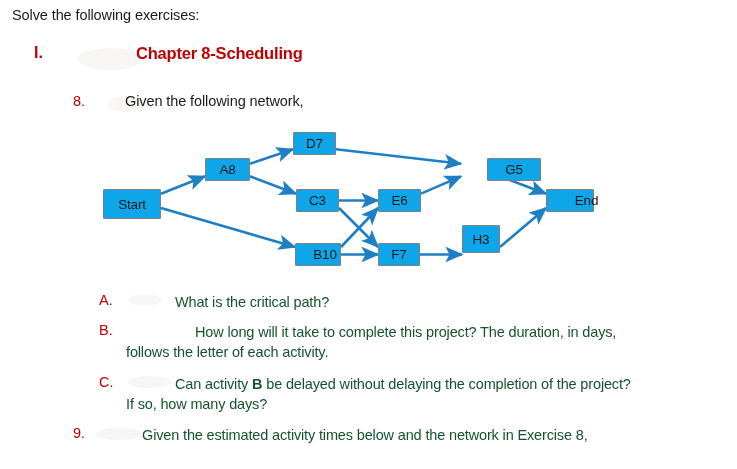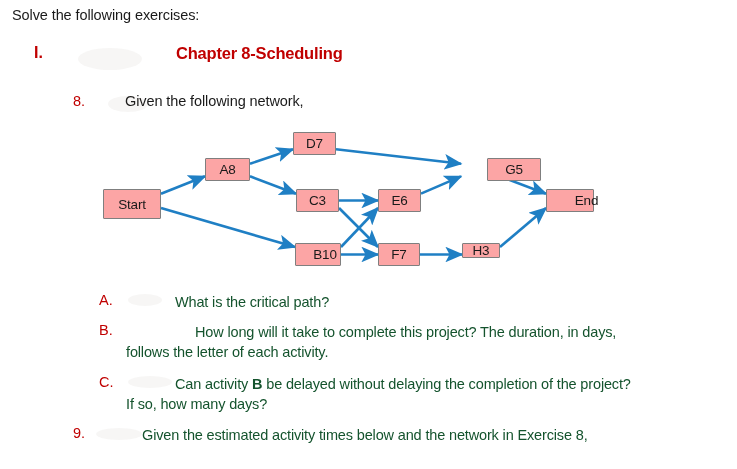--- a/index.html
+++ b/index.html
@@ -44,21 +44,20 @@
     color: #c00000;
   }
   #section-title {
     position: absolute;
     left: 136px;
     top: 0;
     font-size: 16.5px;
     font-weight: bold;
     color: #c00000;
     letter-spacing: -0.2px;
-    margin-left: 40px;
   }
 
   
   #ex8-row { left: 0; top: 93px; width: 737px; }
   #ex8-marker {
     position: absolute;
     left: 73px;
     top: 0;
     font-size: 14.5px;
     color: #c00000;
@@ -80,21 +79,21 @@
     height: 155px;
   }
   #network-svg {
     position: absolute;
     left: 0;
     top: 0;
   }
   .node-box {
     position: absolute;
     box-sizing: border-box;
-    background: #fca5a5;
+    background: #0ea5e9;
     border: 1.4px solid #7f7f7f;
     border-radius: 1px;
     display: flex;
     align-items: center;
     justify-content: center;
     font-size: 13.5px;
     color: #1a1a1a;
     letter-spacing: -0.2px;
     z-index: 3;
   }
@@ -175,21 +174,21 @@
   </svg>
   <div id="nodes-layer">
       <div class="node-box" style="left: 8px; top: 64px; width: 58px; height: 30px;">Start</div>
       <div class="node-box" style="left: 110px; top: 33px; width: 45px; height: 23px;">A8</div>
       <div class="node-box" style="left: 198px; top: 7px; width: 43px; height: 23px;">D7</div>
       <div class="node-box" style="left: 201px; top: 64px; width: 43px; height: 23px;">C3</div>
       <div class="node-box" style="left: 200px; top: 118px; width: 46px; height: 23px; padding-left: 14px;">B10</div>
       <div class="node-box" style="left: 283px; top: 64px; width: 43px; height: 23px;">E6</div>
       <div class="node-box" style="left: 283px; top: 118px; width: 42px; height: 23px;">F7</div>
       <div class="node-box" style="left: 366px; top: 33px; width: 54px; height: 23px; margin-left: 26px;">G5</div>
-      <div class="node-box" style="left: 367px; top: 118px; width: 38px; height: 15px;">H3</div>
+      <div class="node-box" style="left: 367px; top: 100px; width: 38px; height: 28px;">H3</div>
       <div class="node-box" style="left: 451px; top: 64px; width: 48px; height: 23px; padding-left: 33px;">End</div>
     </div>
 </div>
 
 <span class="q-marker" id="qA-marker">A.</span>
 <span class="q-text" id="qA-text">What is the critical path?</span>
 
 <span class="q-marker" id="qB-marker">B.</span>
 <span class="q-text" id="qB-text">How long will it take to complete this project? The duration, in days,</span>
 <span class="q-text" id="qB-text-line2">follows the letter of each activity.</span>

